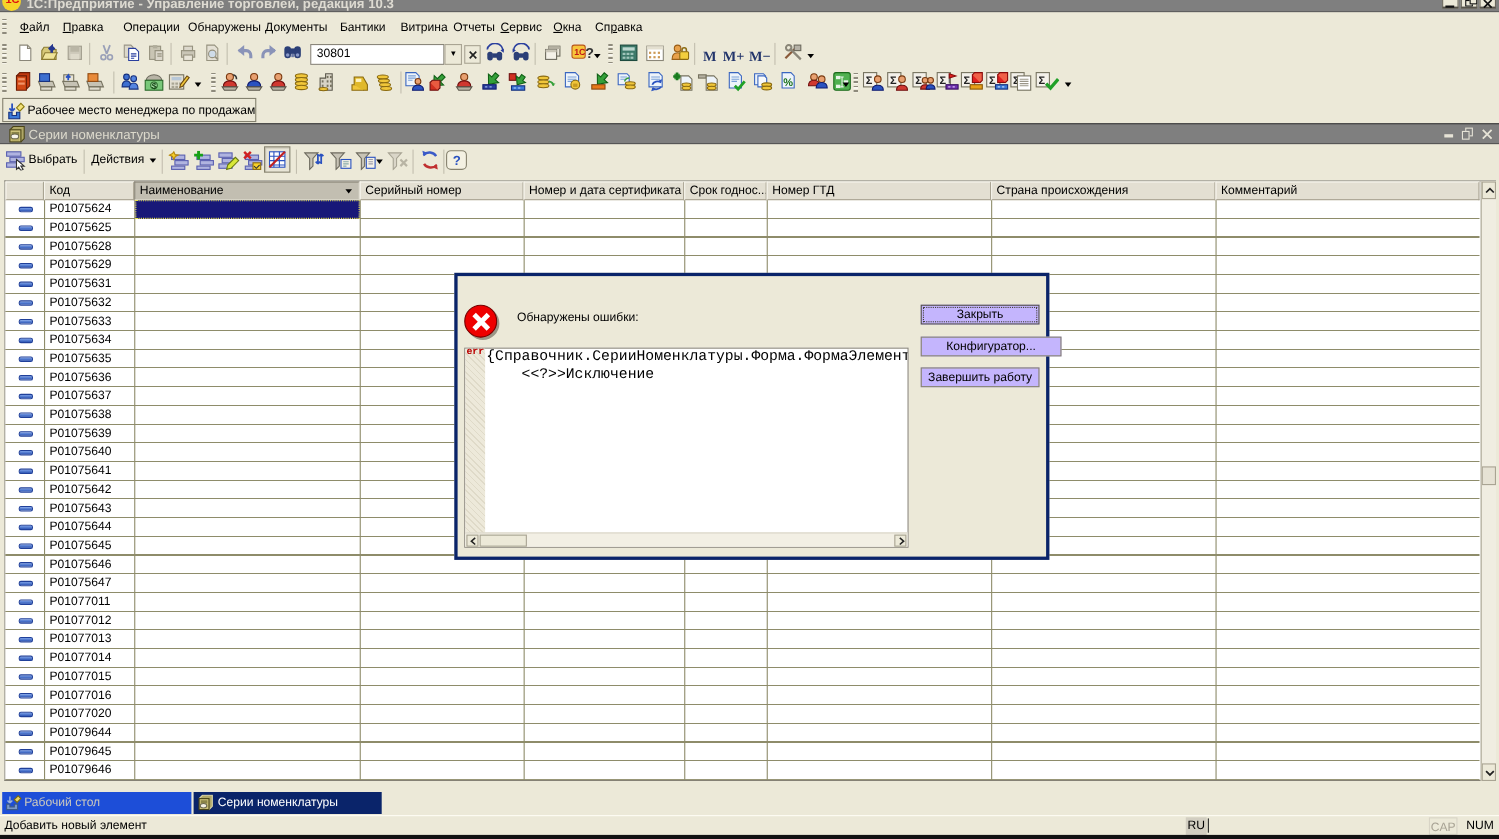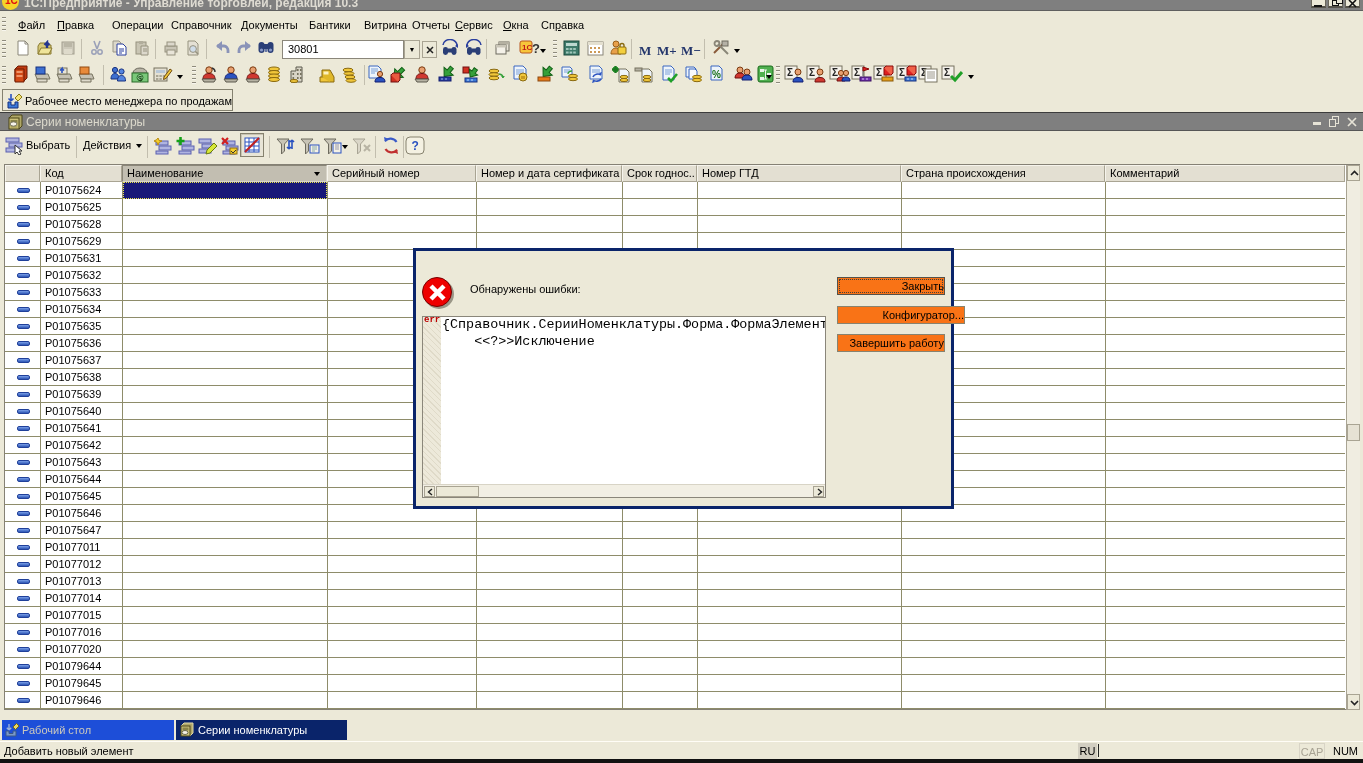--- a/index.html
+++ b/index.html
@@ -7,21 +7,21 @@
 .a{position:absolute}
 .ic{position:absolute;width:16px;height:16px}
 .ic svg{display:block}
 .sep{position:absolute;width:1px;background:#c2beae}
 .grip{position:absolute;width:4px;background-image:repeating-linear-gradient(to bottom,#8e8a7c 0,#8e8a7c 1.5px,#f8f6ee 1.5px,#f8f6ee 2.5px,#ece9d8 2.5px,#ece9d8 4px)}
 .mi{position:absolute;top:7px;line-height:12px}
 .hdr{position:absolute;top:165px;height:17px;background:#e3dfd2;border-right:1px solid #a9a493;border-bottom:1px solid #a9a493;border-top:1px solid #f6f4ec;border-left:1px solid #f6f4ec;line-height:15px;padding-left:4px;overflow:hidden;white-space:nowrap}
 .vln{position:absolute;width:1px;background:#8e8c6a;top:182px;height:527px}
 .code{position:absolute;left:40px;width:80px;height:17px;line-height:17px}
 .dash{position:absolute;left:12px;width:13px;height:5px;background:linear-gradient(#7aa0e8,#2d55b4);border:1px solid #20409a;border-radius:2px}
-.btn{position:absolute;background:#f97316;border:1px solid #87836f;text-align:right}
+.btn{position:absolute;background:#c4b5fd;border:1px solid #87836f;text-align:center}
 .tbtext{line-height:26px}
 </style></head>
 <body>
 
 <div class="a" style="left:0;top:0;width:1363px;height:11px;background:#7f7f7f;border-bottom:1px solid #5f5f5f;overflow:hidden">
   <div class="a" style="left:2px;top:-7px;width:17px;height:17px;background:#f6d428;border-radius:50%;overflow:hidden">
       <span style="position:absolute;left:3px;top:2px;font-size:10px;font-weight:bold;color:#e01010;font-family:'Liberation Sans',sans-serif">1С</span>
     </div>
   <div class="a" style="left:24px;top:-4px;font-size:12px;font-weight:bold;color:#dedbd2;white-space:nowrap">1С:Предприятие - Управление торговлей, редакция 10.3</div>
   <div class="a" style="left:1311px;top:-6px;width:15px;height:14px;background:#ece9d8;border:1px solid #6a675c;border-bottom:2px solid #55524a"></div>
@@ -33,21 +33,21 @@
   <svg class="a" style="left:1348px;top:-1px" width="9" height="9">
       <path d="M1 1l7 7M8 1L1 8" stroke="#111" stroke-width="1.6"></path>
     </svg>
 </div>
 
 <div class="a" style="left:0;top:12px;width:1363px;height:24px">
   <div class="grip" style="left:2px;top:5px;height:14px"></div>
   <div class="mi" style="left:18px"><u>Ф</u>айл</div>
   <div class="mi" style="left:57px"><u>П</u>равка</div>
   <div class="mi" style="left:112px">Операции</div>
-  <div class="mi" style="left:171px">Справочник</div>
+  <div class="mi" style="left:171px">Обнаружены</div>
   <div class="mi" style="left:241px">Документы</div>
   <div class="mi" style="left:309px">Бантики</div>
   <div class="mi" style="left:364px">Витрина</div>
   <div class="mi" style="left:412px">Отчеты</div>
   <div class="mi" style="left:455px"><u>С</u>ервис</div>
   <div class="mi" style="left:503px"><u>О</u>кна</div>
   <div class="mi" style="left:541px">Сп<u>р</u>авка</div>
 </div>
 
 <div id="tb1" class="a" style="left:0;top:36px;width:1363px;height:26px">

